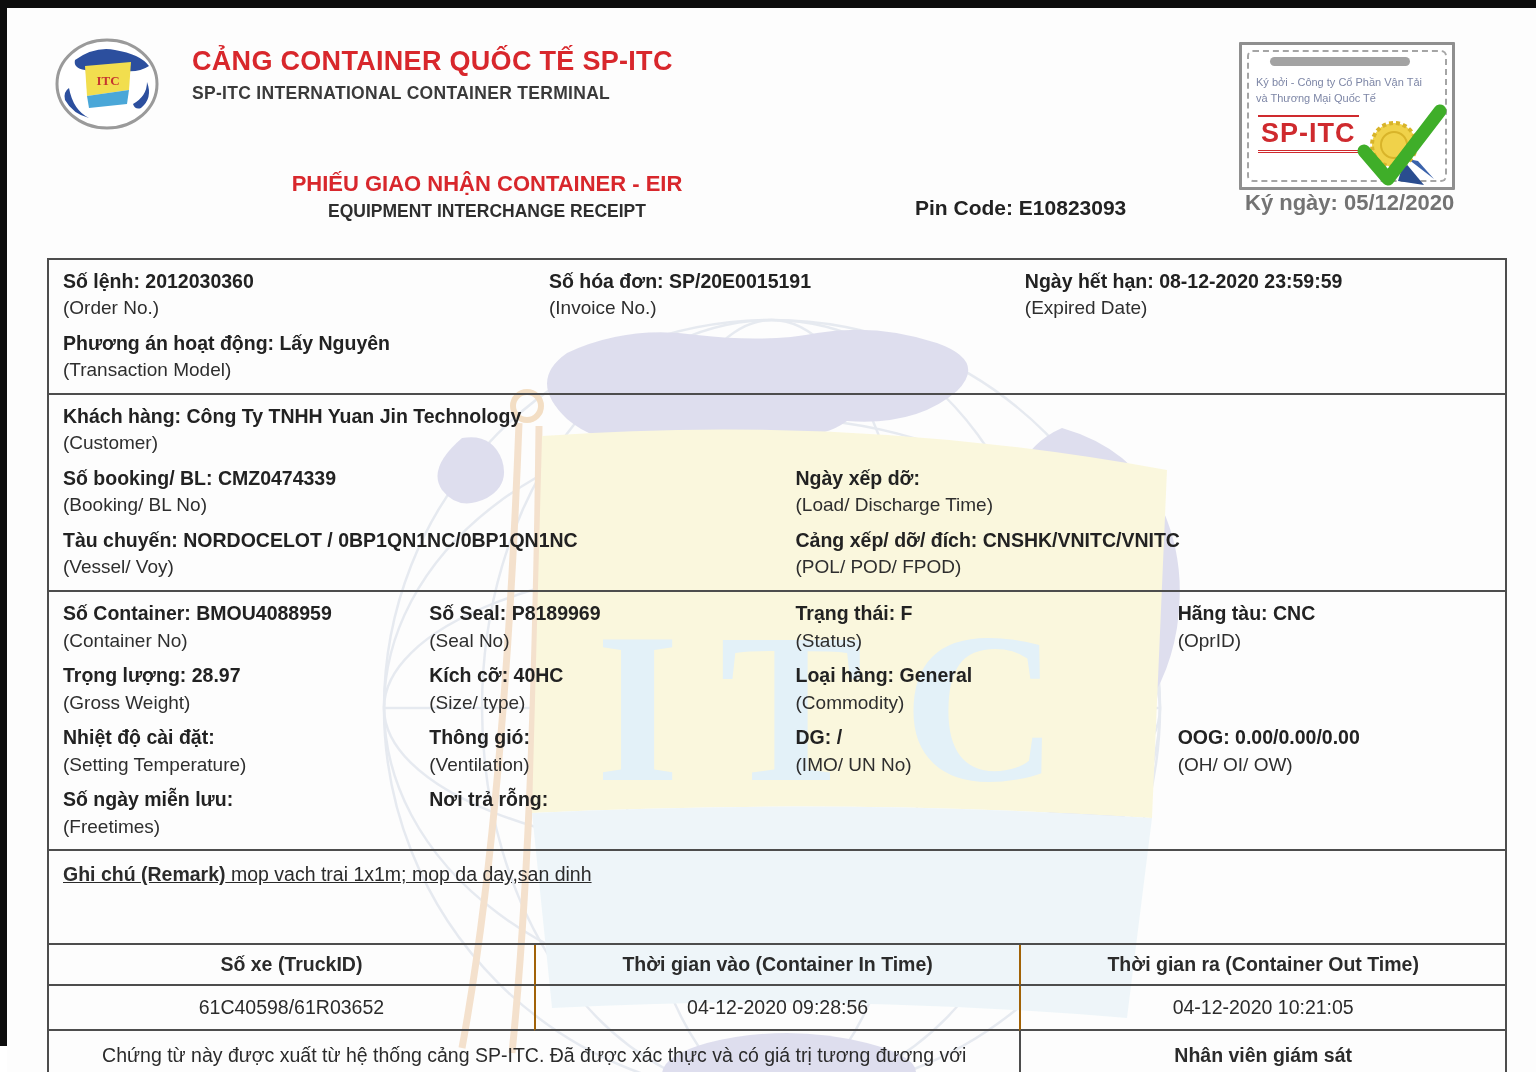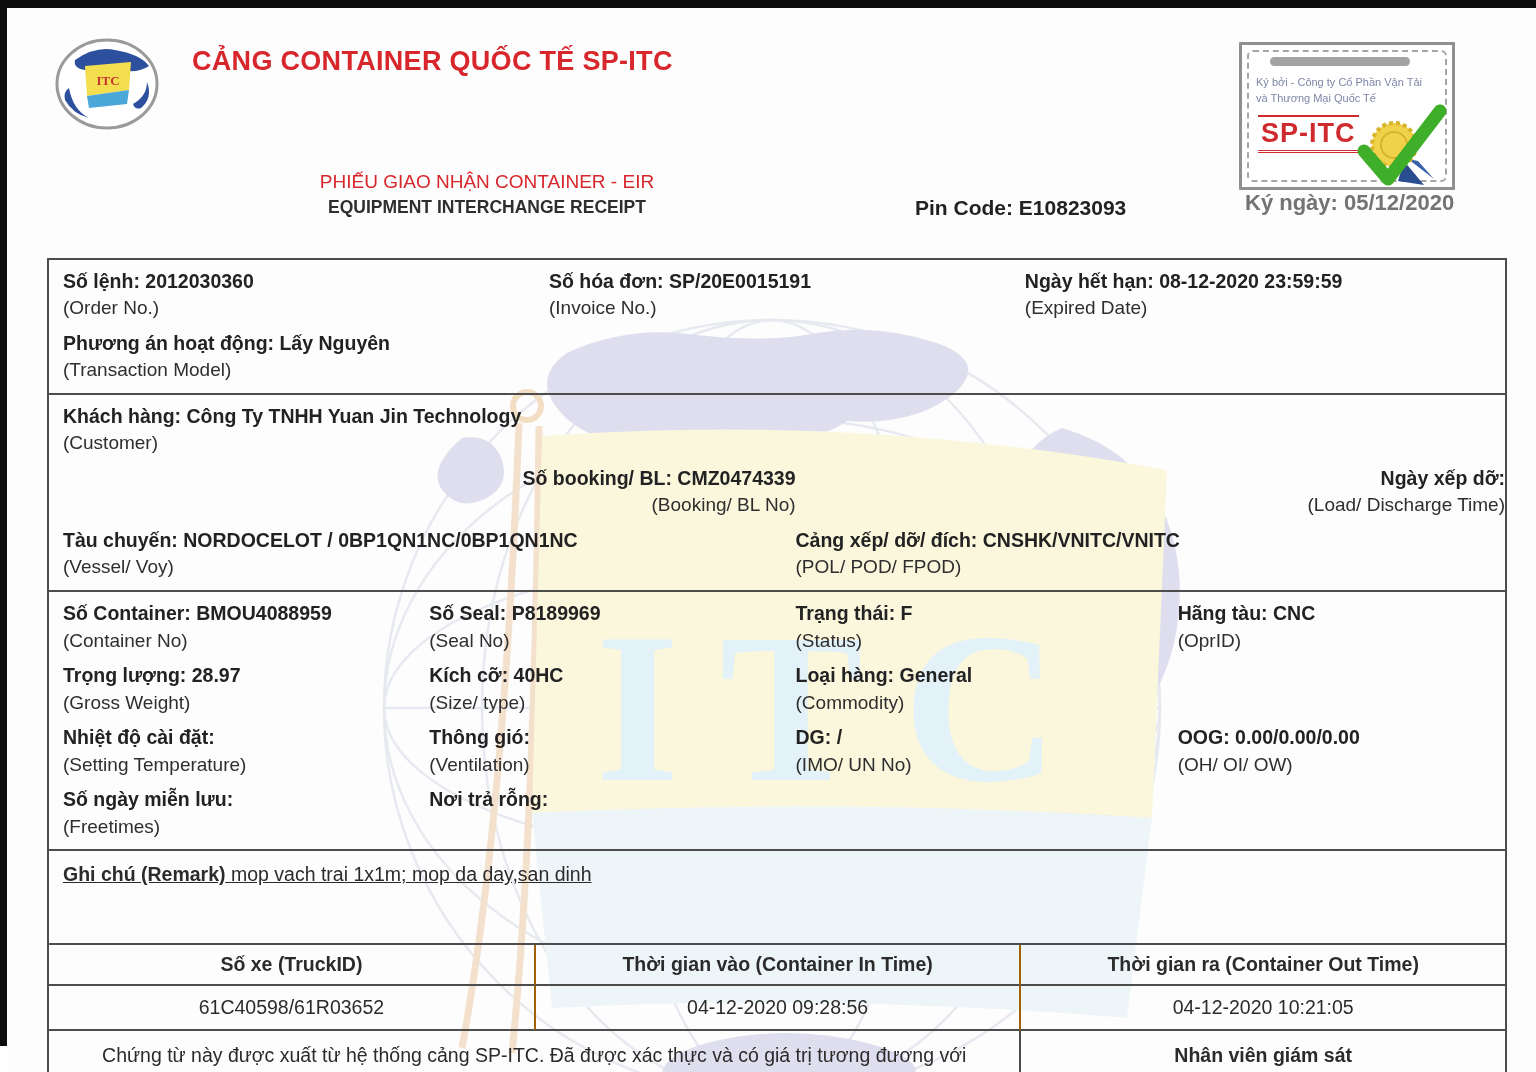--- a/index.html
+++ b/index.html
@@ -7,21 +7,21 @@
   .edge-top{position:absolute;left:0;top:0;width:1536px;height:8px;background:#0d0d0d;}
   .edge-left{position:absolute;left:0;top:0;width:7px;height:1046px;background:#0d0d0d;}
   .page{position:absolute;left:7px;top:8px;right:0;bottom:0;background:#fdfdfd;}
 
   
   .logo{position:absolute;left:48px;top:30px;width:104px;height:92px;}
   .org-names{position:absolute;left:185px;top:38px;}
   .org-vi{color:#d8272c;font-weight:bold;font-size:27px;letter-spacing:.3px;}
   .org-en{color:#3a3a3a;font-weight:bold;font-size:17.5px;margin-top:6px;letter-spacing:.3px;}
   .doc-title{position:absolute;left:150px;top:163px;width:660px;text-align:center;}
-  .doc-title-vi{color:#d8272c;font-weight:normal;font-size:19px;}
+  .doc-title-vi{color:#d8272c;font-weight:bold;font-size:22px;}
   .doc-title-en{color:#2e2e2e;font-weight:bold;font-size:17.5px;margin-top:4px;}
   .pin-code{position:absolute;left:908px;top:188px;font-weight:bold;font-size:21px;color:#222;}
 
   
   .stamp{position:absolute;left:1232px;top:34px;width:210px;height:142px;border:3px solid #8f8f8f;border-radius:1px;background:#fff;}
   .stamp-inner{position:absolute;left:5px;top:5px;right:5px;bottom:5px;border:2px dashed #a5a5a5;border-radius:6px;}
   .stamp-bar{position:absolute;left:28px;top:12px;width:140px;height:9px;background:#a3a3a3;border-radius:5px;}
   .stamp-text{position:absolute;left:14px;top:30px;font-size:11px;line-height:1.45;color:#7d86a6;}
   .stamp-brand{position:absolute;left:16px;top:70px;color:#cf2a2e;font-weight:bold;font-size:27px;letter-spacing:1px;border-top:2px solid #cf2a2e;border-bottom:3px double #cf2a2e;padding:1px 3px;}
   .stamp-art{position:absolute;right:2px;bottom:-12px;}
@@ -100,20 +100,21 @@
       <path d="M14,50 q4,22 20,30 q-16,-4 -24,-18 q-2,-8 4,-12 z"></path>
       <path d="M78,66 q14,-8 14,-22 q6,16 -6,26 q-6,2 -8,-4 z"></path>
     </g>
     <path d="M30,28 L76,24 L74,52 L32,58 Z" fill="#f2de4e"></path>
     <path d="M32,58 L74,52 L72,66 L34,70 Z" fill="#4aa7d8"></path>
     <text x="53" y="47" text-anchor="middle" font-size="13" font-weight="bold" fill="#c5352f" font-family="Liberation Serif, DejaVu Serif, serif">ITC</text>
   </svg>
 
   <div class="org-names">
     <div class="org-vi">CẢNG CONTAINER QUỐC TẾ SP-ITC</div>
+    <div class="org-en">SP-ITC INTERNATIONAL CONTAINER TERMINAL</div>
   </div>
 
   <div class="doc-title">
     <div class="doc-title-vi">PHIẾU GIAO NHẬN CONTAINER - EIR</div>
     <div class="doc-title-en">EQUIPMENT INTERCHANGE RECEIPT</div>
   </div>
 
   <div class="pin-code">Pin Code: E10823093</div>
 
   <div class="stamp">
@@ -159,21 +160,21 @@
       </div>
     </div>
 
     <div class="sec sec2">
       <div class="row rowA pad">
         <div class="field">
           <div class="fv">Khách hàng: Công Ty TNHH Yuan Jin Technology</div>
           <div class="fe">(Customer)</div>
         </div>
       </div>
-      <div class="row rowB pad" style="padding-top:0;text-align:right;">
+      <div class="row rowB pad" style="padding-top:0;">
         <div class="field">
           <div class="fv">Số booking/ BL: CMZ0474339</div>
           <div class="fe">(Booking/ BL No)</div>
         </div>
         <div class="field">
           <div class="fv">Ngày xếp dỡ:</div>
           <div class="fe">(Load/ Discharge Time)</div>
         </div>
       </div>
       <div class="row rowB pad" style="padding-top:0;">

